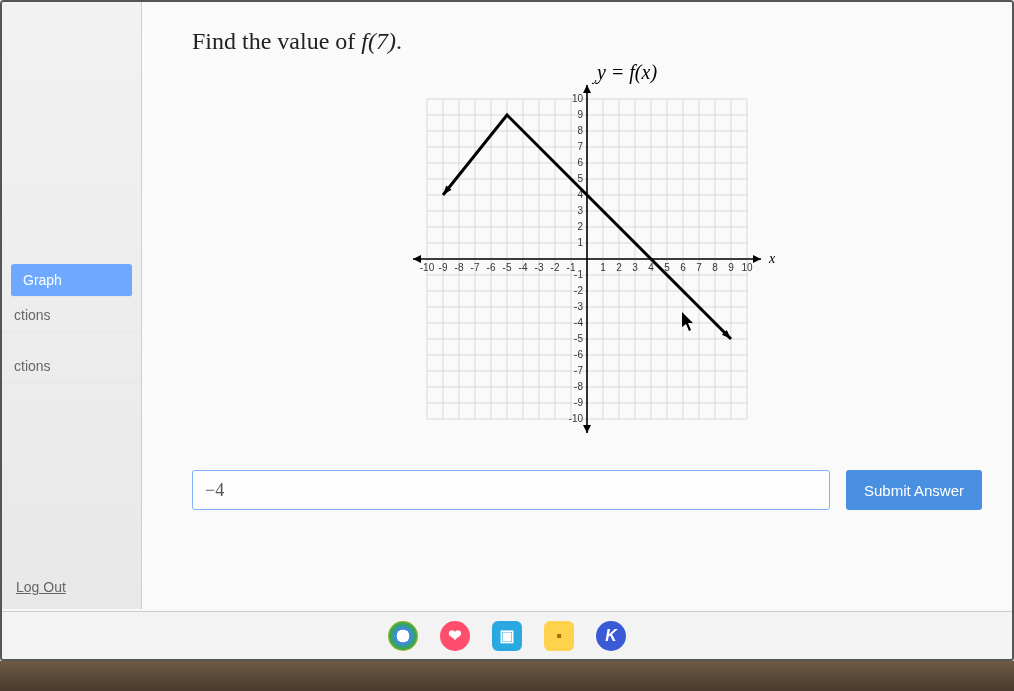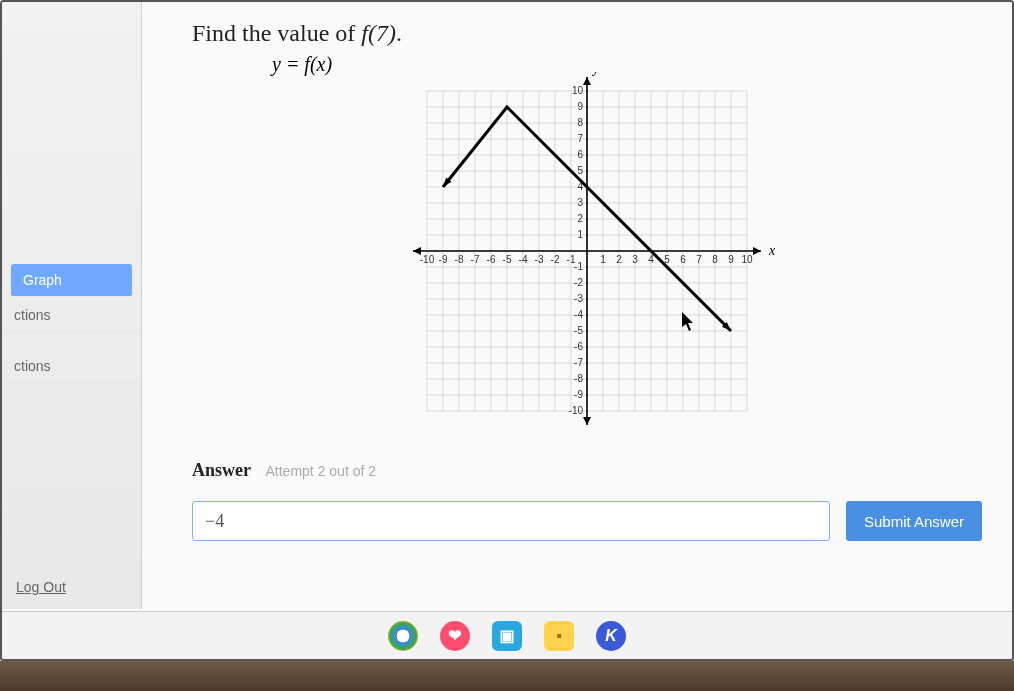--- a/index.html
+++ b/index.html
@@ -6,23 +6,23 @@
   html, body { width: 1014px; height: 691px; font-family: Georgia, 'Times New Roman', serif; background: #d8d8d8; overflow: hidden; }
   .screen { position: relative; width: 1014px; height: 691px; background: linear-gradient(175deg, #e8e8e8 0%, #d0d0d0 60%, #b8b8b8 100%); }
   .monitor-bezel { position: absolute; left: 0; top: 0; right: 0; bottom: 30px; background: #f3f3f3; border: 2px solid #555; border-radius: 4px; overflow: hidden; }
   .app { position: absolute; inset: 0; background: #f8f8f8; }
   .sidebar { position: absolute; left: 0; top: 0; bottom: 50px; width: 140px; background: linear-gradient(180deg,#f2f2f2,#e8e8e8); border-right: 1px solid #d0d0d0; }
   .nav-item { font-family: -apple-system, Helvetica, Arial, sans-serif; font-size: 14px; color: #666; padding: 8px 12px; border-bottom: 1px solid #e6e6e6; cursor: pointer; text-align: left; }
   .nav-item.active { background: #6fa9ff; color: #fff; border-radius: 3px; margin: 2px 9px; }
   .nav-spacer-top { height: 260px; }
   .logout { position: absolute; bottom: 14px; left: 14px; font-family: Helvetica, Arial, sans-serif; font-size: 14px; color: #666; cursor: pointer; text-decoration: underline; }
   .main { position: absolute; left: 140px; right: 0; top: 0; bottom: 50px; background: #fafafa; padding: 10px 30px 0 50px; }
-  .question { font-family: Georgia, serif; font-size: 24px; color: #222; margin-top: 8px; }
+  .question { font-family: Georgia, serif; font-size: 24px; color: #222; margin-top: 16px; }
   .question .fx { font-style: italic; }
-  .eq-label { font-family: Georgia, serif; font-style: italic; font-size: 20px; text-align: left; margin: 6px 0 0 80px; }
+  .eq-label { font-family: Georgia, serif; font-style: italic; font-size: 20px; text-align: center; margin: 6px 0 0 80px; }
   .graph-wrap { display: flex; justify-content: center; margin-top: -4px; }
   svg.graph { display: block; }
   .answer-row { margin-top: 18px; font-family: Georgia, serif; font-size: 18px; color: #222; }
   .attempt { font-family: Helvetica, Arial, sans-serif; color: #aaa; font-size: 14px; margin-left: 10px; }
   .input-row { display: flex; align-items: center; gap: 16px; margin-top: 20px; }
   .answer-input { flex: 1; height: 40px; border: 1.5px solid #7fb1ff; border-radius: 3px; padding: 0 12px; font-family: Georgia, serif; font-size: 18px; color: #555; background: #fdfdfd; outline: none; }
   .submit-btn { height: 40px; padding: 0 18px; background: #4a90e2; color: #fff; border: none; border-radius: 3px; font-family: Helvetica, Arial, sans-serif; font-size: 15px; cursor: pointer; }
   .taskbar { position: absolute; left: 0; right: 0; bottom: 0; height: 48px; background: rgba(240,240,240,0.6); display: flex; justify-content: center; align-items: center; gap: 22px; border-top: 1px solid #ccc; }
   .tb-icon { width: 30px; height: 30px; border-radius: 50%; display: flex; align-items: center; justify-content: center; font-weight: bold; font-family: Arial, sans-serif; font-size: 16px; color: #fff; }
   .desk { position: absolute; left:0; right:0; bottom:0; height:30px; background: linear-gradient(#6e5a46,#4a3b2c); }
@@ -147,24 +147,20 @@
               <text x="206" y="38" text-anchor="end" class="ticklabel">9</text>
               <text x="206" y="22" text-anchor="end" class="ticklabel">10</text>
               <text x="392" y="183" class="axislabel">x</text>
               <text x="216" y="1" class="axislabel">y</text>
               <path d="M 66 115 L 130 35 L 354 259" class="plotline"></path>
               <path d="M 66 115 L 69.19063278855158 105.52266585960906 L 74.54579684191886 109.80679710230288 Z" fill="#000"></path>
               <path d="M 354 259 L 344.9329781977827 254.78228549589764 L 349.7822854958976 249.93297819778266 Z" fill="#000"></path>
             </svg>
         </div>
 
-        <div class="answer-row">
-          <b>Answer</b>
-          <span class="attempt">Attempt 2 out of 2</span>
-        </div>
 
         <div class="input-row">
           <input class="answer-input" type="text" value="−4" style="">
           <button class="submit-btn">Submit Answer</button>
         </div>
       </div>
 
       <div class="taskbar">
         <div class="tb-icon" style="background:radial-gradient(circle,#fff 30%,#4285F4 31%,#34A853 60%,#FBBC05 80%,#EA4335 100%);"></div>
         <div class="tb-icon" style="background:#ff4d6d;">❤</div>

